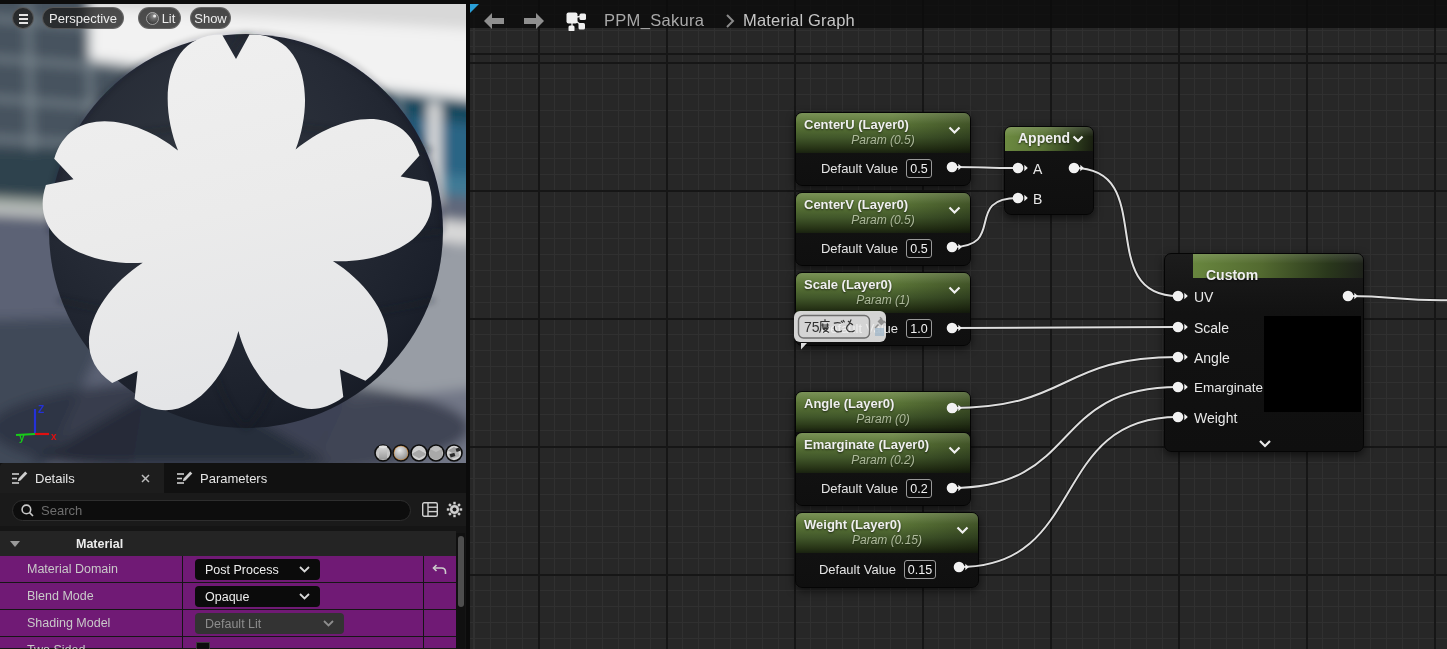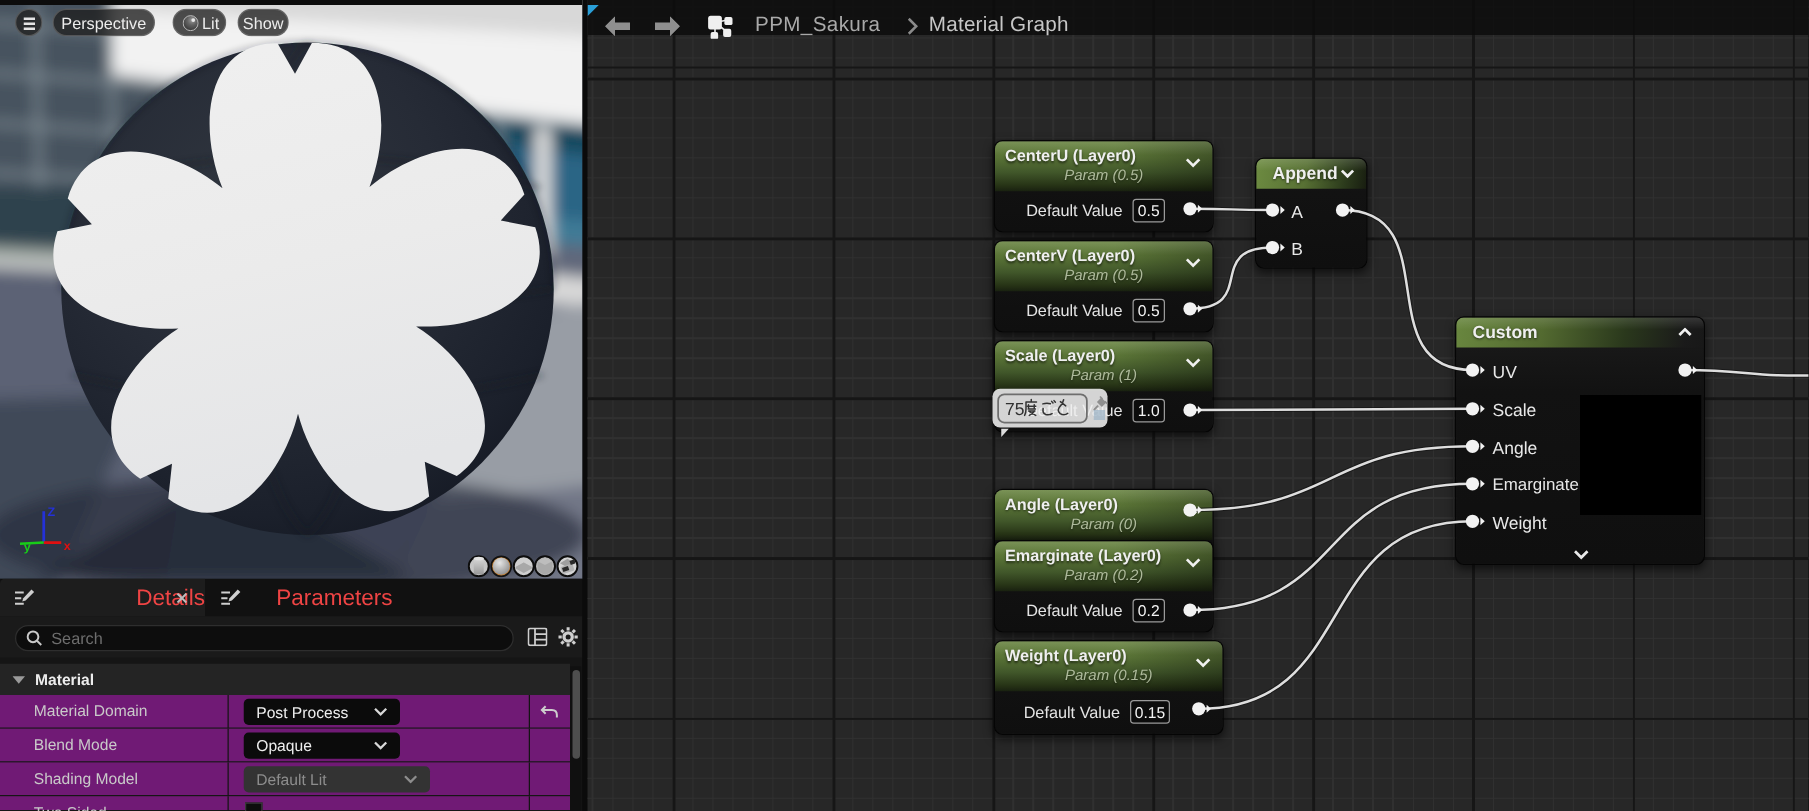--- a/index.html
+++ b/index.html
@@ -9,28 +9,28 @@
   
   #viewport { position:absolute; left:0; top:0; width:466px; height:463px; overflow:hidden; background:#3a4252; }
   #vp-toolbar { position:absolute; left:0; top:0; width:466px; height:40px; z-index:5; }
   .pill { position:absolute; height:22px; border-radius:11px; background:rgba(30,30,30,.78);
     border:1px solid rgba(130,130,130,.5); color:#ececec; font-size:13px;
     display:flex; align-items:center; justify-content:center; }
   #vp-topline { position:absolute; left:0; top:0; width:466px; height:4px; background:#0c0c0c; z-index:6; }
   
   #details { position:absolute; left:0; top:463px; width:466px; height:186px; background:#151515; overflow:hidden; }
   #tabbar { position:absolute; left:0; top:0; width:466px; height:30px; background:#111111; }
-  .tab { position:absolute; top:0; height:30px; display:flex; align-items:center; color:#ef4444; font-size:18px;justify-content:space-between; }
+  .tab { position:absolute; top:0; height:30px; display:flex; align-items:center; color:#e5e5e5; font-size:13px; }
   #tab-details { left:0; width:164px; background:#1d1d1d; border-top-left-radius:4px; }
   #search-row { position:absolute; left:0; top:30px; width:466px; height:33px; background:#1a1a1a; }
   #searchbox { position:absolute; left:12px; top:7px; width:399px; height:21px; border-radius:11px;
      background:#0d0d0d; border:1px solid #2e2e2e; color:#6e6e6e; font-size:13px;
      display:flex; align-items:center; }
   #sect-material { position:absolute; left:0; top:68px; width:456px; height:25px; background:#242424;
-     display:flex; align-items:center; color:#ececec; font-weight:bold; font-size:12.5px; }
+     display:flex; align-items:center; color:#ececec; font-weight:bold; font-size:12.5px;gap:48px; }
   .drow { position:absolute; left:0; width:456px; height:27px; background:#701a75; border-bottom:1px solid #161616; }
   .dlabel { position:absolute; left:27px; top:6px; font-size:12.5px; color:#c9c9c9; }
   .vdiv { position:absolute; left:182px; top:0; width:1px; height:27px; background:#141414; }
   .vdiv2 { position:absolute; left:423px; top:0; width:1px; height:27px; background:#141414; }
   .dd { position:absolute; left:195px; top:3px; height:21px; border-radius:4px; background:#0b0b0b;
      color:#ededed; font-size:12.5px; display:flex; align-items:center; padding-left:10px; }
   #scrollbar { position:absolute; left:456px; top:70px; width:9px; height:116px; background:#101010; }
   #scrollthumb { position:absolute; left:457.5px; top:73px; width:6px; height:71px; background:#4e4e4e; border-radius:3px; }
   
   #divider { position:absolute; left:466px; top:0; width:4px; height:649px; background:#0b0b0b; }
@@ -444,21 +444,21 @@
             </svg>
         </div>
         <div class="nbody">
           <span class="pinlab" style="left:28px; top:10px;">A</span>
           <span class="pinlab" style="left:28px; top:40px;">B</span>
         </div>
       </div>
       <div class="node" style="left:694px; top:253px; width:200px; height:199px;">
         <div class="nhead" style="height:24px; background:
            linear-gradient(180deg, rgba(255,255,255,.13), rgba(255,255,255,0) 40%),
-           linear-gradient(100deg, #69873f 0%, #536a30 35%, #2a381c 68%, #1a1a1a 92%, #181818 100%); padding-top:3px;">
+           linear-gradient(100deg, #69873f 0%, #536a30 35%, #2a381c 68%, #1a1a1a 92%, #181818 100%); padding-top:13px;margin-left:28px;">
           <div class="ntitle" style="margin-left:5px; font-size:14px;">Custom</div>
           <svg class="chev" style="top:8px;" width="12" height="8" viewBox="0 0 12 8">
               <path d="M1.5 6 L6 1.5 L10.5 6" fill="none" stroke="#f0f0f0" stroke-width="2.2"></path>
             </svg>
         </div>
         <div class="nbody">
           <span class="pinlab" style="left:29px; top:11px;">UV</span>
           <span class="pinlab" style="left:29px; top:42px;">Scale</span>
           <span class="pinlab" style="left:29px; top:72px;">Angle</span>
           <span class="pinlab" style="left:29px; top:102px; font-size:13.5px;">Emarginate</span>

